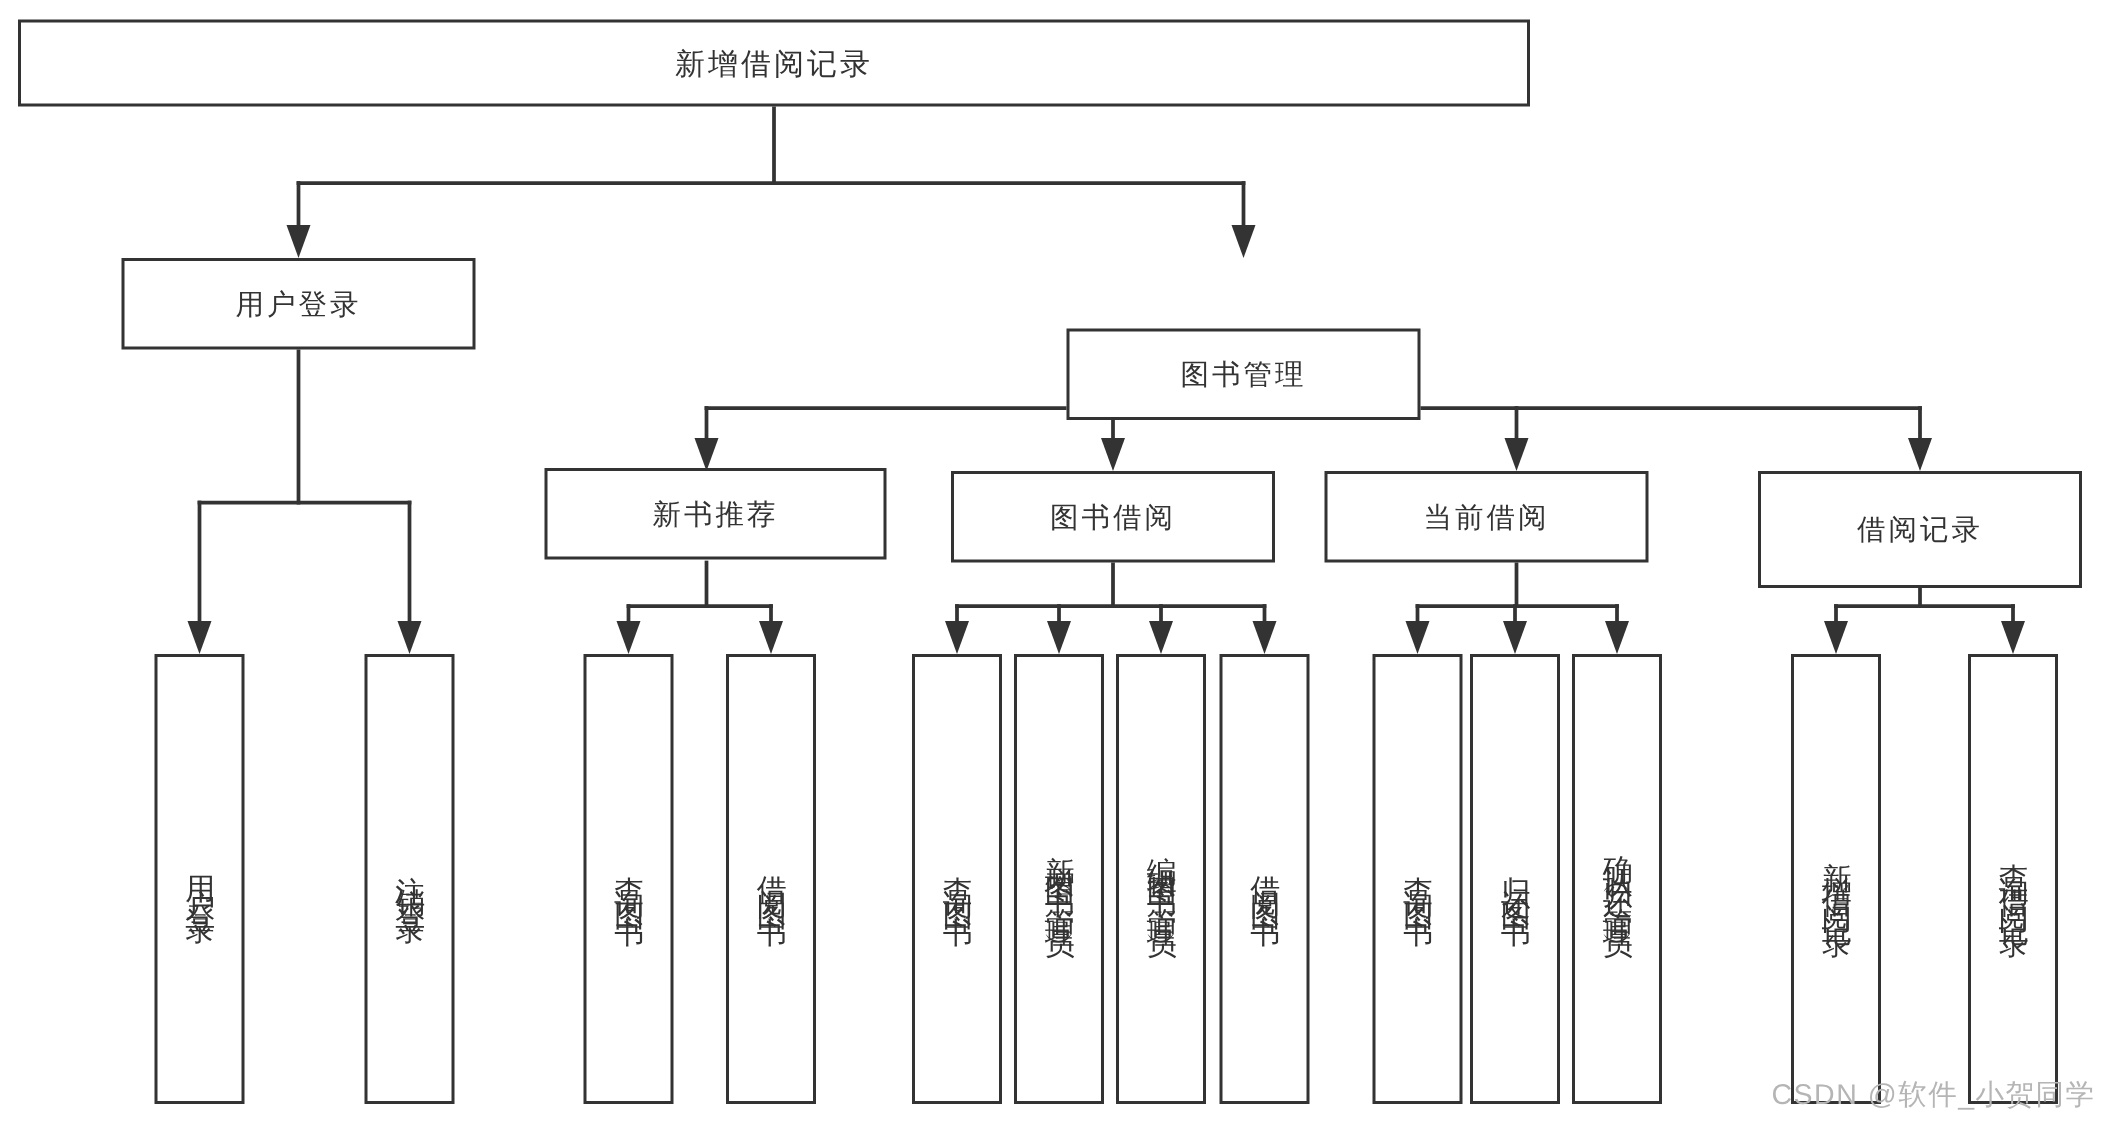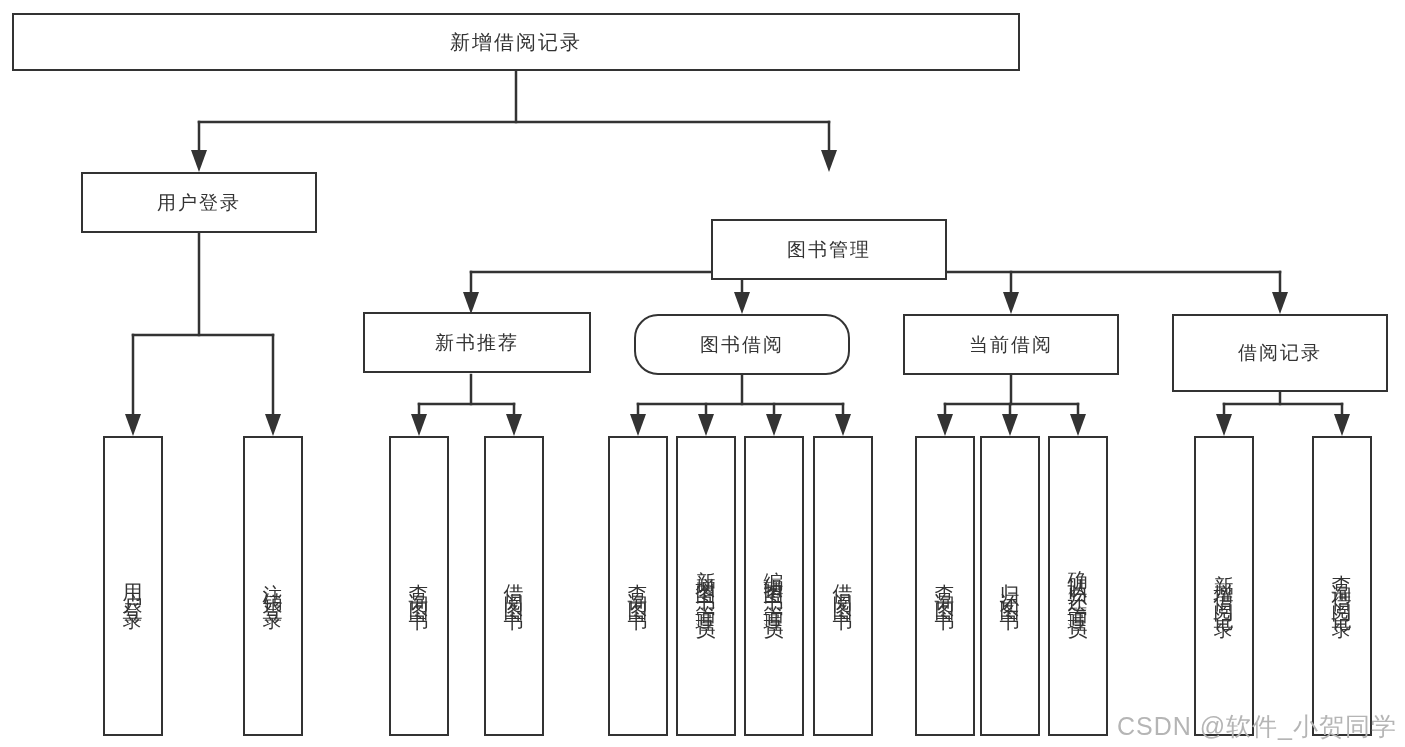--- a/index.html
+++ b/index.html
@@ -39,21 +39,21 @@
     font-size: 20px;
     letter-spacing: 9px;
     line-height: 1;
     color: #333333;
     text-align: center;
   }
   .watermark {
     position: absolute;
     right: 8px;
     bottom: 4px;
-    font-size: 25px;
+    font-size: 19px;
     letter-spacing: 1px;
     color: #b5b5b5;
     z-index: 5;
     white-space: nowrap;
   }
 </style>
 </head>
 <body>
 
 <div id="stage">
@@ -126,22 +126,22 @@
       <polygon points="1334,414 1350,414 1342,436"></polygon>
     </g>
   </svg>
 
   <div class="box" style="left:12px; top:13px; width:1008px; height:58px; font-size:20px;">新增借阅记录</div>
 
   <div class="box" style="left:81px; top:172px; width:236px; height:61px;">用户登录</div>
   <div class="box" style="left:711px; top:172px; width:236px; height:61px;margin-top:47px;">图书管理</div>
 
   <div class="box" style="left:363px; top:312px; width:228px; height:61px;">新书推荐</div>
-  <div class="box" style="left:634px; top:314px; width:216px; height:61px;border-radius:24px;">图书借阅</div>
-  <div class="box" style="left:903px; top:314px; width:216px; height:61px;">当前借阅</div>
+  <div class="box" style="left:634px; top:314px; width:216px; height:61px;">图书借阅</div>
+  <div class="box" style="left:883px; top:314px; width:216px; height:61px;">当前借阅</div>
   <div class="box" style="left:1172px; top:314px; width:216px; height:78px;">借阅记录</div>
 
   <div class="vbox" style="left:103px; top:436px; width:60px; height:300px;">用户登录</div>
   <div class="vbox" style="left:243px; top:436px; width:60px; height:300px;">注销登录</div>
 
   <div class="vbox" style="left:389px; top:436px; width:60px; height:300px;">查询图书</div>
   <div class="vbox" style="left:484px; top:436px; width:60px; height:300px;">借阅图书</div>
 
   <div class="vbox" style="left:608px; top:436px; width:60px; height:300px;">查询图书</div>
   <div class="vbox" style="left:676px; top:436px; width:60px; height:300px; letter-spacing:7px;">新增图书（管理员）</div>

